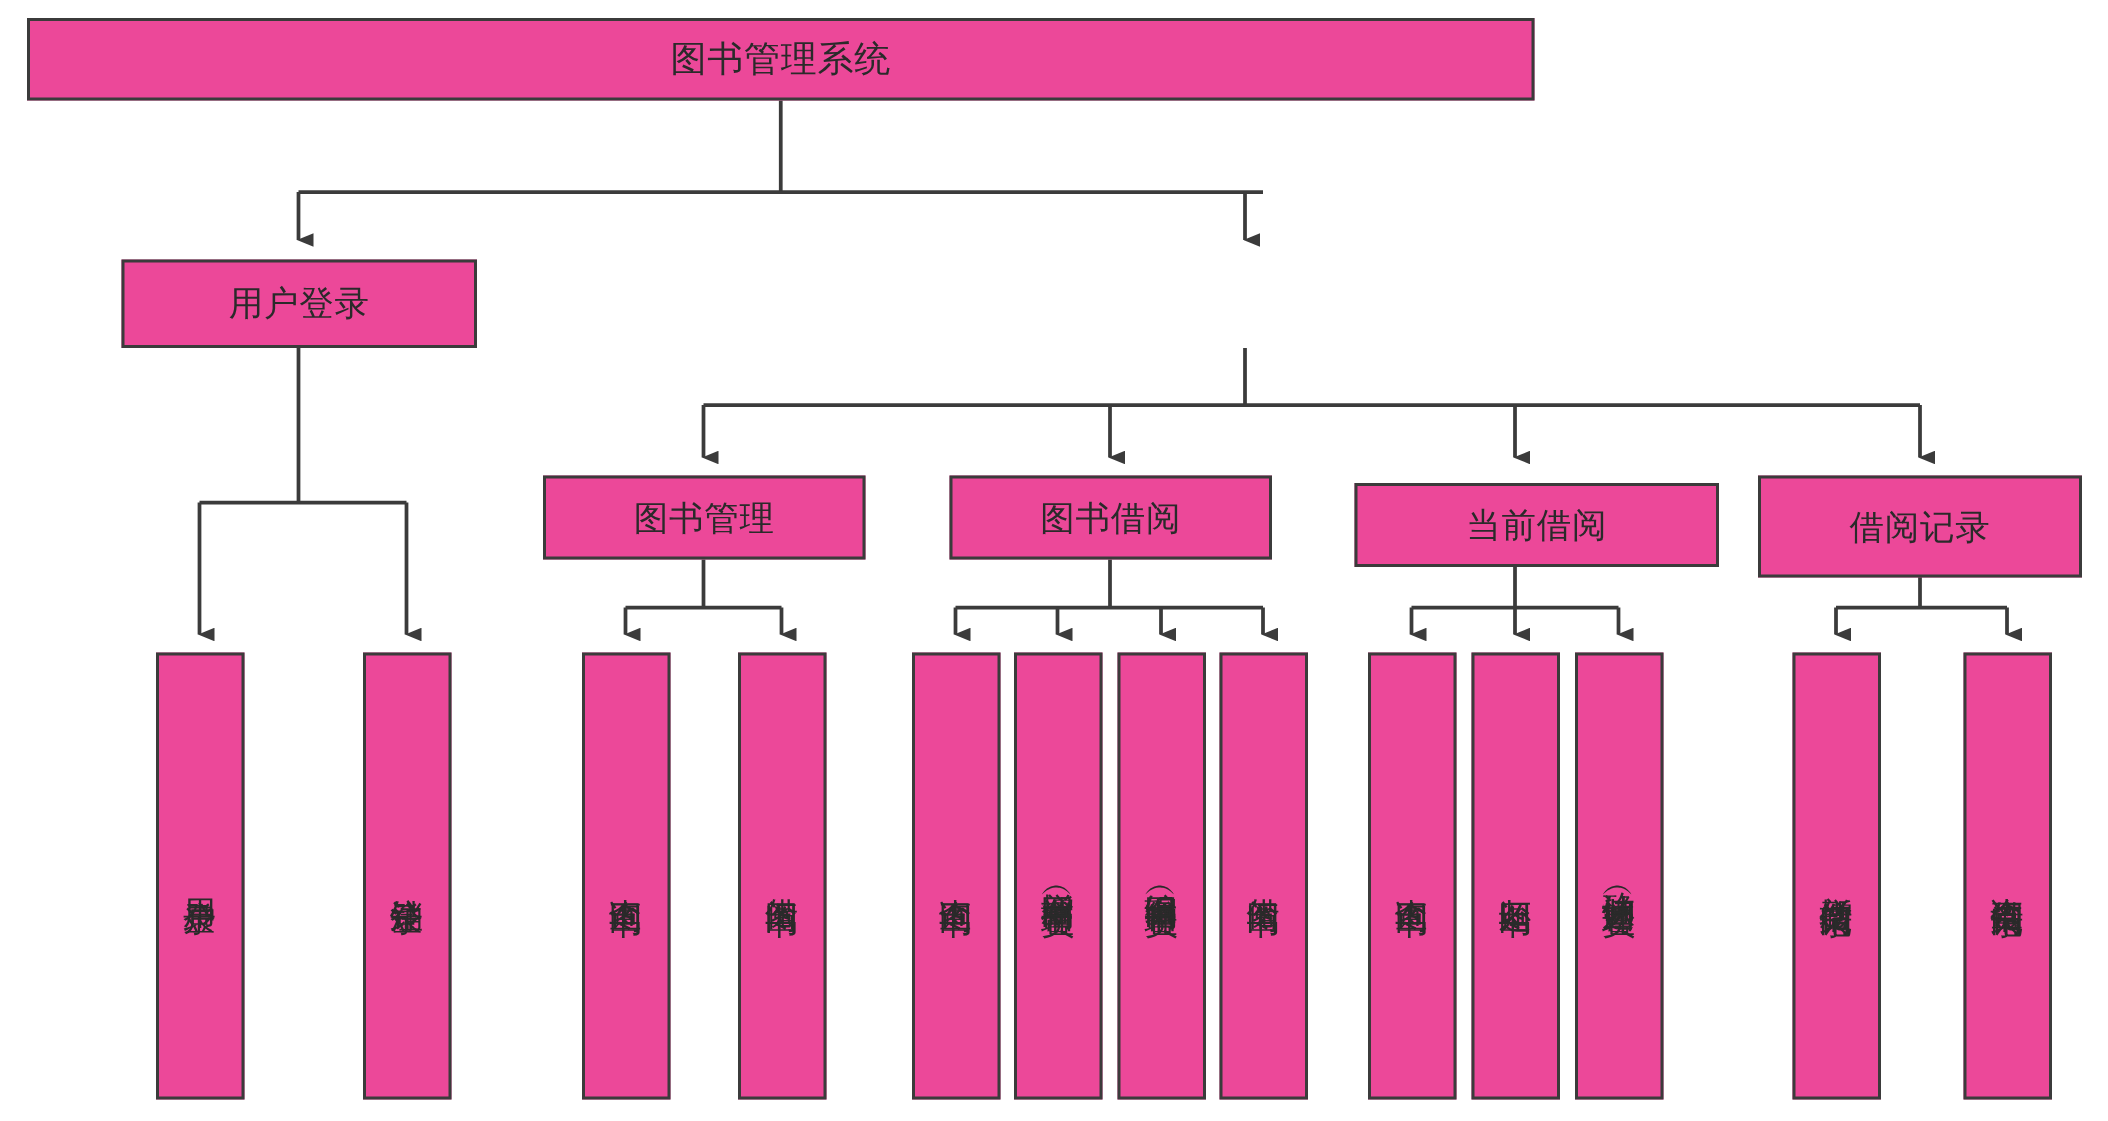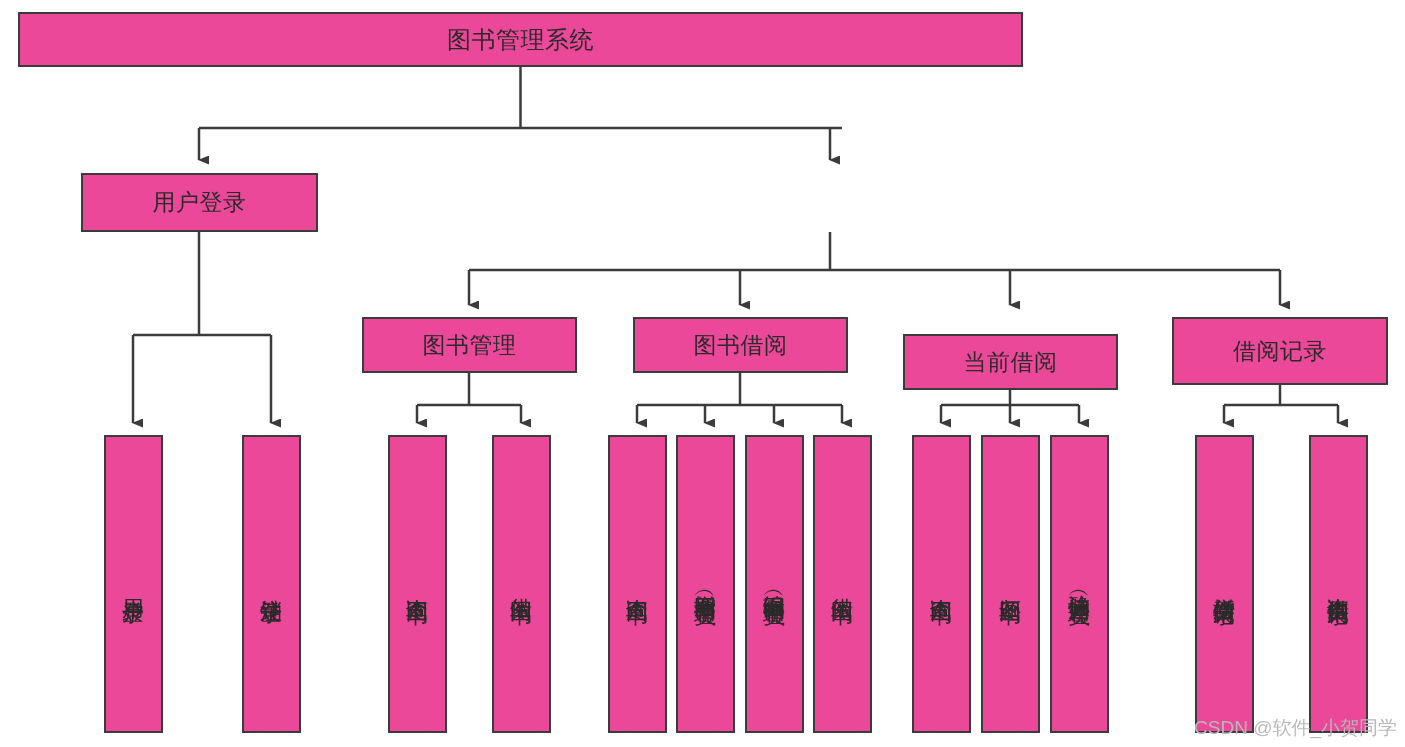--- a/index.html
+++ b/index.html
@@ -130,21 +130,21 @@
   <div class="node h" style="left:81px; top:173px; width:237px; height:59px;">
     <span class="label">用户登录</span>
   </div>
 
   <div class="node h" style="left:362px; top:317px; width:215px; height:56px;">
     <span class="label">图书管理</span>
   </div>
   <div class="node h" style="left:633px; top:317px; width:215px; height:56px;">
     <span class="label">图书借阅</span>
   </div>
-  <div class="node h" style="left:903px; top:334px; width:215px; height:56px;">
+  <div class="node h" style="left:903px; top:322px; width:243px; height:56px;">
     <span class="label">当前借阅</span>
   </div>
   <div class="node h" style="left:1172px; top:317px; width:216px; height:68px;">
     <span class="label">借阅记录</span>
   </div>
 
   <div class="node v" style="left:104px; top:435px; width:59px; height:298px;">
     <span class="label">用户登录</span>
   </div>
   <div class="node v" style="left:242px; top:435px; width:59px; height:298px;">
@@ -181,15 +181,14 @@
     <span class="label">确认归还（管理员）</span>
   </div>
 
   <div class="node v" style="left:1195px; top:435px; width:59px; height:298px;">
     <span class="label">新增借阅记录</span>
   </div>
   <div class="node v" style="left:1309px; top:435px; width:59px; height:298px;">
     <span class="label">查询借阅记录</span>
   </div>
 
-  <div class="watermark">CSDN @软件_小贺同学</div>
 
 </div>
 
 </body></html>

